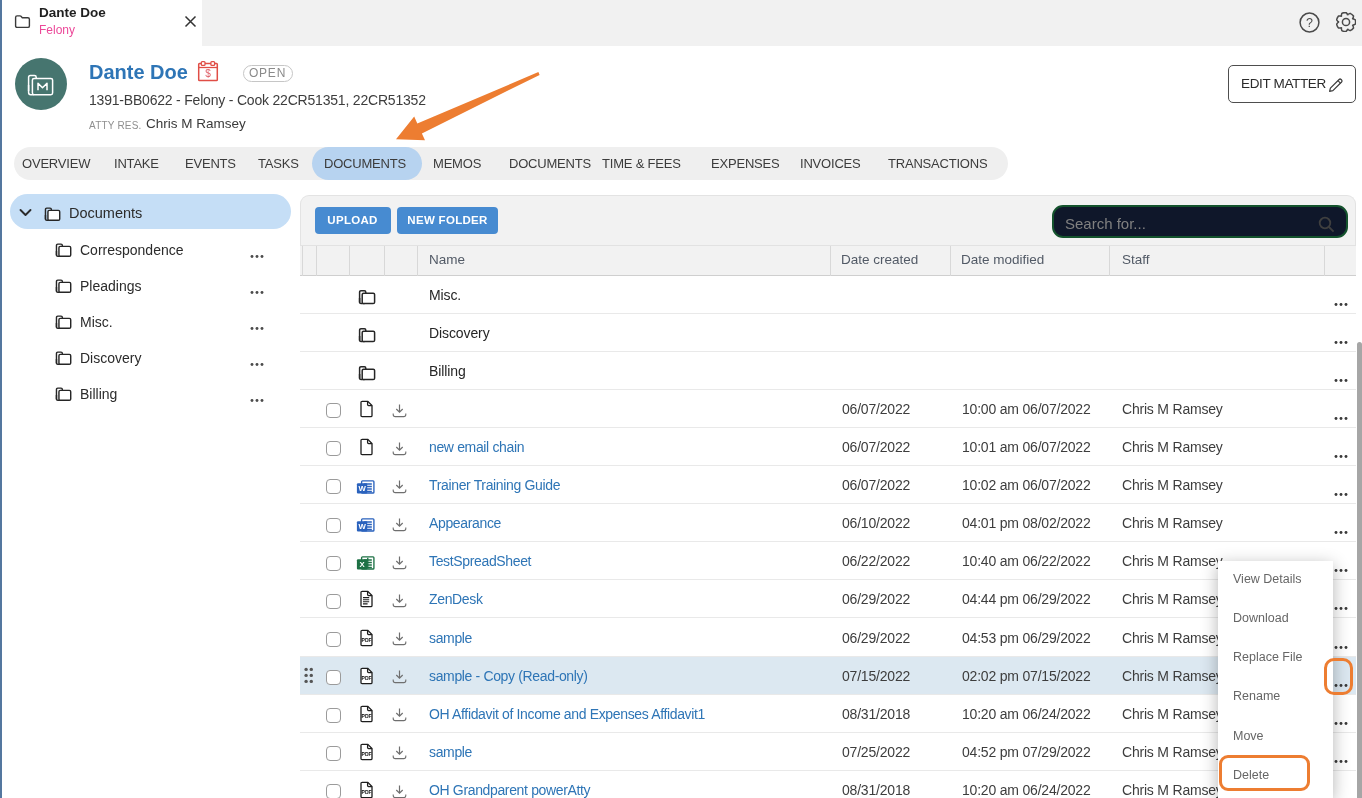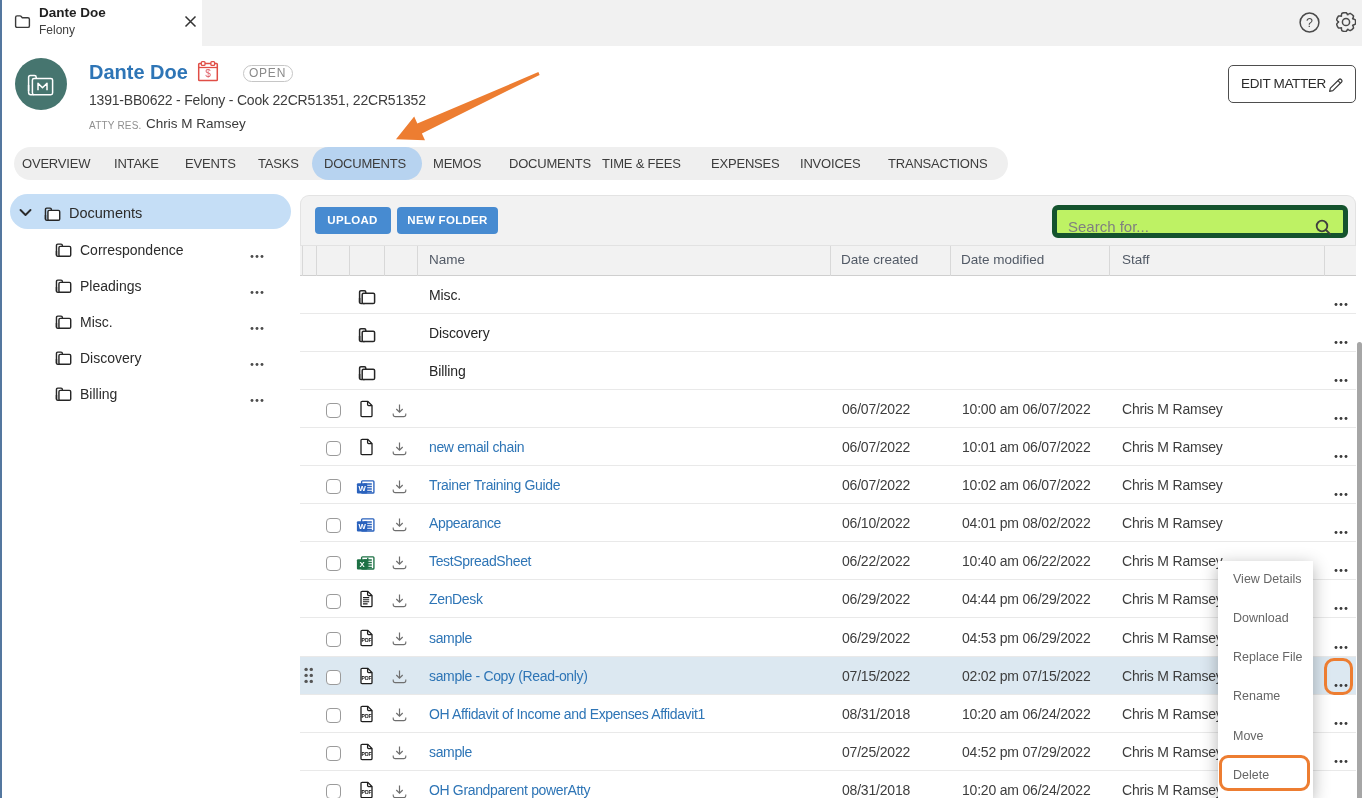--- a/index.html
+++ b/index.html
@@ -3,21 +3,21 @@
 <style>
 * { margin:0; padding:0; box-sizing:border-box; }
 html,body { width:1362px; height:798px; overflow:hidden; background:#fff;
   font-family:"Liberation Sans", sans-serif; position:relative; }
 .abs { position:absolute; }
 svg { display:block; }
 
 .topbar { position:absolute; left:0; top:0; width:1362px; height:46px; background:#f1f1f1; }
 .wintab { position:absolute; left:2px; top:0; width:200px; height:46px; background:#fff; }
 .wt-title { position:absolute; left:37px; top:5px; font-size:13.5px; font-weight:bold; color:#1f1f1f; }
-.wt-sub { position:absolute; left:37px; top:23px; font-size:12px; color:#404040; }
+.wt-sub { position:absolute; left:37px; top:23px; font-size:12px; color:#ec4899; }
 .wt-icon { position:absolute; left:12px; top:13.5px; }
 .wt-x { position:absolute; left:182px; top:14.5px; }
 .tsearch { position:absolute; left:1001px; top:8px; width:278px; height:28px; background:#fff;
   border:1px solid #d2d2d2; border-radius:3px; }
 .tsearch span { position:absolute; left:12px; top:6px; font-size:14px; color:#8b8b8b; }
 .tsearch svg { position:absolute; right:8px; top:4px; }
 .hicon { position:absolute; left:1299px; top:12px; }
 .gicon { position:absolute; left:1336px; top:12px; }
 
 .edge { position:absolute; left:0; top:0; width:2px; height:798px; background:#54779f; z-index:60; }
@@ -51,41 +51,41 @@
 .seldoc .txt { position:absolute; left:59px; top:10.5px; font-size:14.5px; color:#2b2b2b; }
 .sitem { position:absolute; left:0; width:295px; height:36px; }
 .sfold { position:absolute; left:54px; top:10px; }
 .sname { position:absolute; left:80px; top:10px; font-size:14px; color:#2b2b2b; }
 .sdots { position:absolute; left:250px; top:22px; }
 
 .panel { position:absolute; left:300px; top:195px; width:1056px; height:80px; background:#f2f2f2;
   border:1px solid #e3e3e3; border-bottom:none; border-radius:9px 9px 0 0; }
 .btn { position:absolute; top:10.5px; height:27px; background:#478bd1; border-radius:4px; color:#fff;
   font-size:11.5px; font-weight:bold; letter-spacing:0.3px; text-align:center; }
-.psearch { position:absolute; left:751px; top:9px; width:296px; height:33px; border:5px solid #14532d;
-  border-radius:6px; background:#bef264; }
+.psearch { position:absolute; left:751px; top:9px; width:296px; height:33px; border:2px solid #14532d;
+  border-radius:11px; background:#0f172a; }
 .psearch span { position:absolute; left:11px; top:8px; font-size:15px; color:#808080; }
 .psearch svg { position:absolute; right:10px; top:8px; }
 
 .thead { position:absolute; left:300px; top:245px; width:1056px; height:30.6px; background:#f2f2f2;
   border-top:1px solid #e2e2e2; border-bottom:1px solid #cfcfcf; }
 .th { position:absolute; top:6px; font-size:13.5px; color:#525a66; }
 .tsep { position:absolute; top:0; width:1px; height:29.6px; background:#d8d8d8; }
 
 .row { position:absolute; left:300px; width:1056px; height:38.1px; border-bottom:1px solid #e9e9e9;
   background:#fff; }
 .row.hl { background:#dce8f1;padding-left:36px; }
 .cell { position:absolute; }
 .cbx { position:absolute; left:25.9px; top:13.4px; width:15px; height:15px; border:1.6px solid #9b9b9b;
   border-radius:4px; background:#fff; }
 .fname { position:absolute; left:129px; top:11px; font-size:14px; letter-spacing:-0.1px; color:#262626; }
 .lname { position:absolute; left:129px; top:11px; font-size:14px; letter-spacing:-0.35px; color:#2e75b6; }
 .dt { position:absolute; top:11px; font-size:14px; letter-spacing:-0.2px; color:#3d3d3d; }
 
-.menu { position:absolute; left:1218px; top:561px; width:95px; height:237px; background:#fff;
+.menu { position:absolute; left:1218px; top:561px; width:115px; height:237px; background:#fff;
   box-shadow:0 4px 16px rgba(0,0,0,0.3); z-index:20; }
 .mitem { position:absolute; left:15px; font-size:12.5px; line-height:16px; color:#666; white-space:nowrap; }
 
 .orect { position:absolute; border:3px solid #ed7d31; border-radius:9px; z-index:30; }
 .scrollbar { position:absolute; left:1356.5px; top:342px; width:5.5px; height:456px; background:#a6a6a6;
   border-radius:4px 4px 0 0; z-index:40; }
 </style></head>
 <body>
 <div class="edge"></div>
 <div class="topbar">

